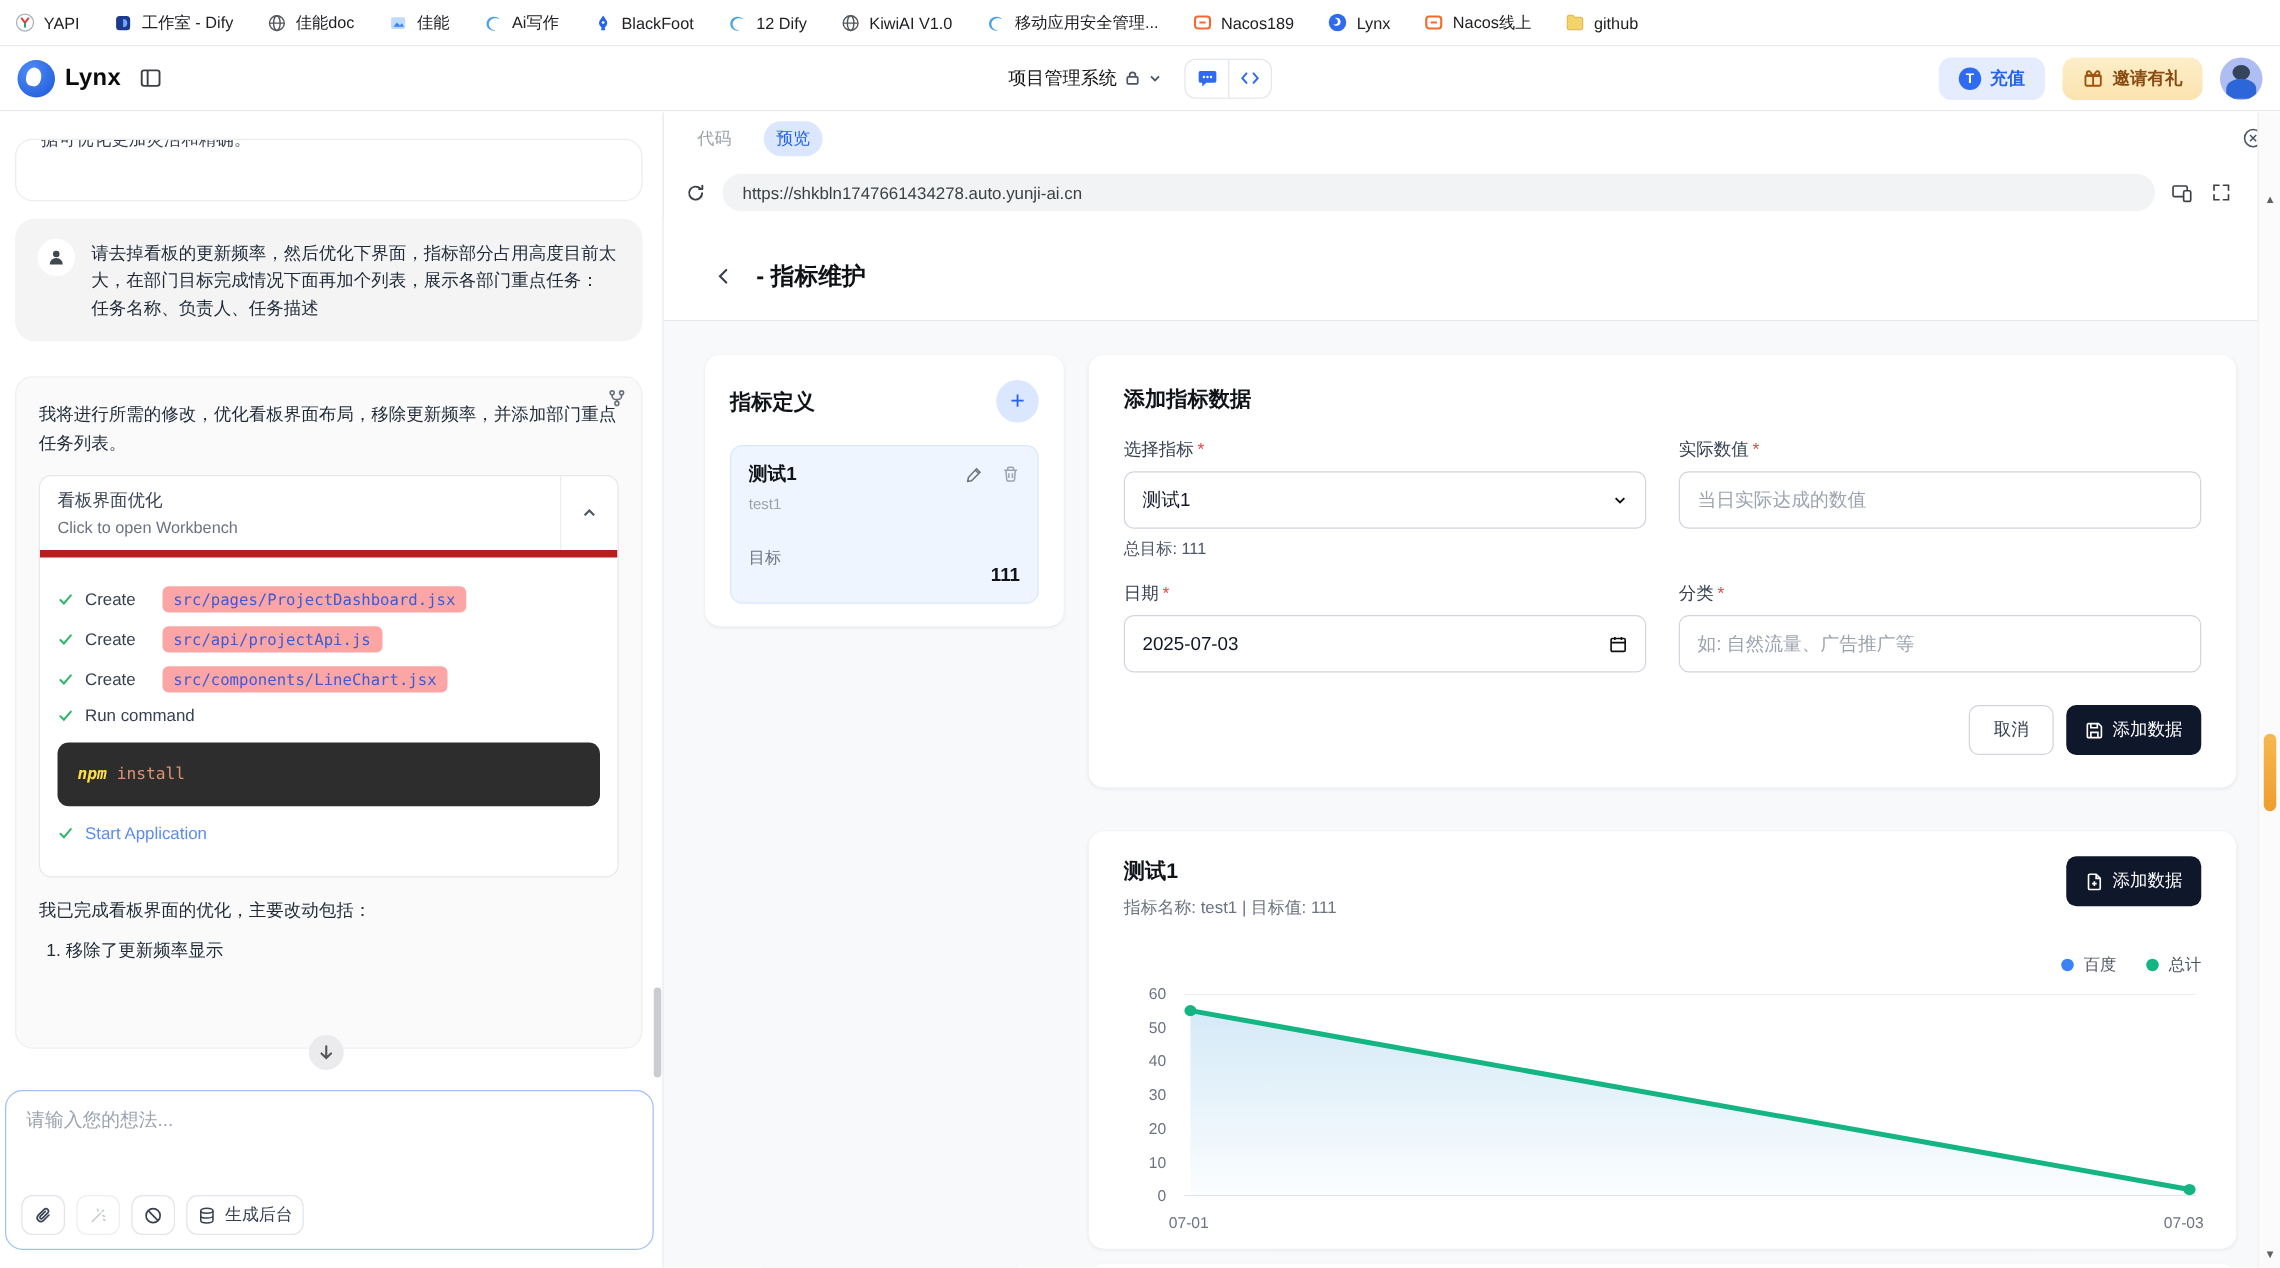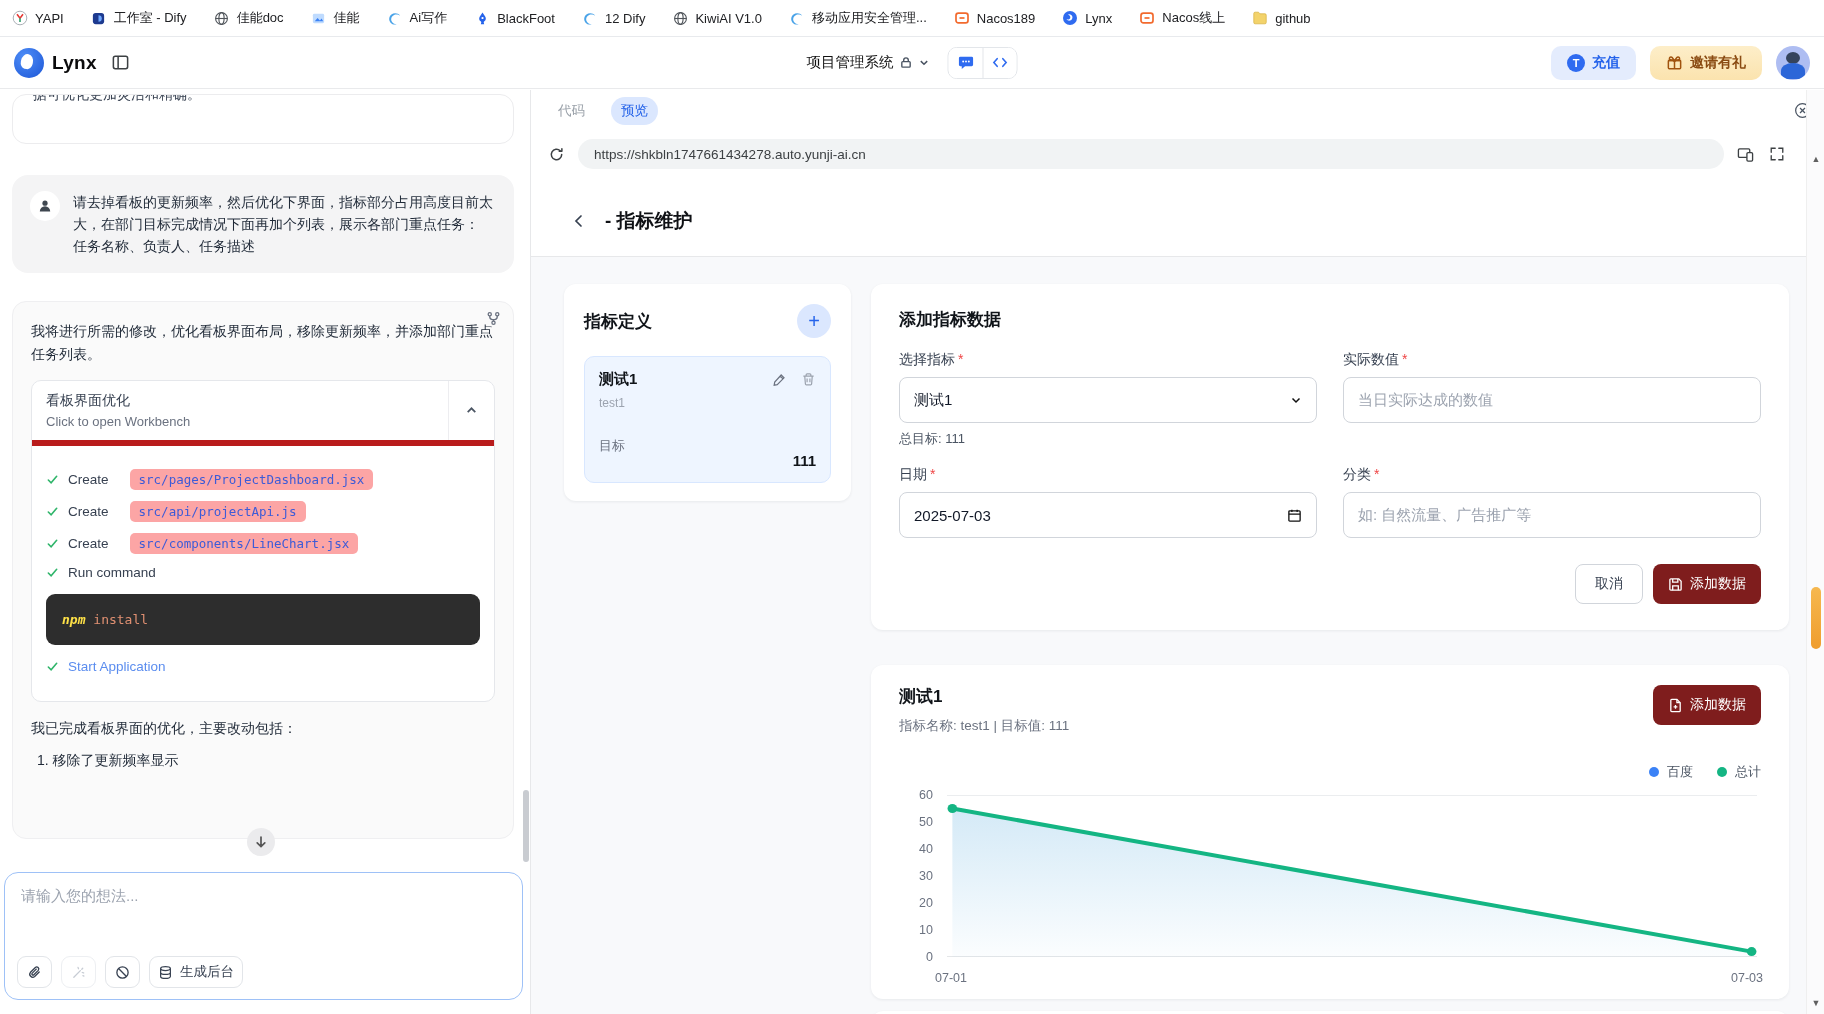--- a/index.html
+++ b/index.html
@@ -36,21 +36,21 @@
   .pill-invite { background:linear-gradient(180deg,#fdeec9,#fbe3ae); color:#8a4b12; }
   .avatar { width:34px; height:34px; border-radius:50%; background:#aebdf2; position:relative; overflow:hidden; cursor:pointer; }
   .avatar::before { content:""; position:absolute; left:10px; top:6px; width:14px; height:12px; border-radius:50%; background:#35435c; }
   .avatar::after { content:""; position:absolute; left:5px; top:17px; width:24px; height:16px; border-radius:50% 50% 0 0; background:#2c66d8; }
 
   
   .main { position:absolute; top:90px; left:0; right:0; bottom:0; display:flex; }
 
   
   .chat-panel { width:530px; position:relative; background:#fff; flex:none; }
-  .clipped-card { position:absolute; left:12px; right:16px; top:4px; height:50px; overflow:hidden;
+  .clipped-card { position:absolute; left:12px; right:16px; top:21px; height:50px; overflow:hidden;
     background:#fff; border:1px solid #ececee; border-radius:14px; }
   .clipped-card .txt { margin:-9px 0 0 20px; font-size:14px; color:#374151; }
   .user-card { position:absolute; left:12px; right:16px; top:85px; background:#f4f4f5; border-radius:16px;
     padding:16px 18px; display:flex; gap:13px; }
   .u-avatar { width:30px; height:30px; border-radius:50%; background:#fff; flex:none; display:flex; align-items:center; justify-content:center; }
   .user-card .txt { font-size:14px; line-height:22px; color:#1f2937; }
   .assistant-card { position:absolute; left:12px; right:16px; top:211px; height:538px; overflow:hidden;
     background:#fafafa; border:1px solid #efeff1; border-radius:14px; padding:0 18px; }
   .fork-btn { position:absolute; top:9px; right:12px; color:#6b7280; cursor:pointer; }
   .assistant-text { margin-top:18px; font-size:14px; line-height:23px; color:#1f2937; }
@@ -131,21 +131,21 @@
   .req { color:#ef4444; margin-left:3px; }
   .control { height:46px; border:1px solid #d1d5db; border-radius:8px; background:#fff; padding:0 14px;
     font-size:15px; color:#111827; display:flex; align-items:center; }
   .control .grow { flex:1; }
   .placeholder { color:#9ca3af; }
   .helper { font-size:13px; color:#4b5563; margin-top:7px; }
   .row2 { margin-top:18px; }
   .form-actions { margin-top:26px; display:flex; justify-content:flex-end; gap:10px; }
   .btn-cancel { height:40px; padding:0 19px; border:1px solid #d1d5db; border-radius:8px; background:#fff;
     font-size:14px; color:#374151; cursor:pointer; font-family:inherit; }
-  .btn-green { height:40px; padding:0 15px; border:none; border-radius:8px; background:#7f1d1d; color:#fff;
+  .btn-green { height:40px; padding:0 15px; border:none; border-radius:8px; background:#0f172a; color:#fff;
     font-size:14px; cursor:pointer; display:flex; align-items:center; gap:7px; font-family:Liberation Mono, monospace;text-align:right; }
 
   .chart-card { margin-top:35px; padding:20px 28px 14px; position:relative; height:358px; }
   .chart-title { font-size:17px; font-weight:bold; color:#101419; }
   .chart-meta { margin-top:9px; font-size:13.5px; color:#6b7280; }
   .chart-add-btn { position:absolute; top:20px; right:28px; }
   .legend { margin-top:28px; display:flex; justify-content:flex-end; gap:24px; }
   .legend-item { display:flex; align-items:center; gap:8px; font-size:13px; color:#4b5563; }
   .legend-dot { width:10px; height:10px; border-radius:50%; }
   .chart-box { position:relative; margin-top:8px; height:196px; }

